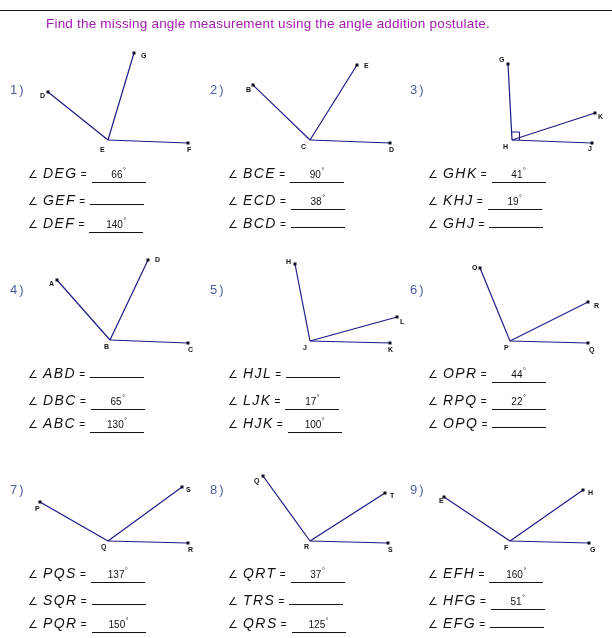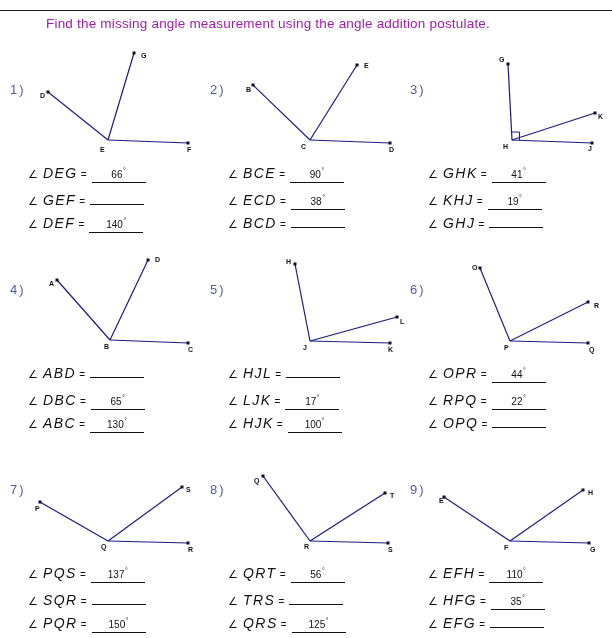--- a/index.html
+++ b/index.html
@@ -294,21 +294,21 @@
           <text x="190" y="53">T</text>
           <line x1="110" y1="96" x2="188" y2="98" stroke="#1b1b86" stroke-width="1.2"></line>
           <rect x="186.5" y="96.5" width="3" height="3" fill="#0d0d20"></rect>
           <text x="188" y="107">S</text>
           <text x="104" y="104">R</text>
         </svg>
   <div class="arow" style="top: 120px;">
     <span class="ang">∠</span>
     <span class="alabel">QRT</span>
     <span class="aeq">=</span>
-    <span class="blank"><span class="aval">56</span><sup class="adeg">°</sup></span>
+    <span class="blank"><span class="aval">37</span><sup class="adeg">°</sup></span>
   </div>
         <div class="arow" style="top: 147px;">
     <span class="ang">∠</span>
     <span class="alabel">TRS</span>
     <span class="aeq">=</span>
     <span class="blank"><span class="aval"></span></span>
   </div>
         <div class="arow" style="top: 170px;">
     <span class="ang">∠</span>
     <span class="alabel">QRS</span>
@@ -327,27 +327,27 @@
           <text x="188" y="50">H</text>
           <line x1="110" y1="96" x2="189" y2="98" stroke="#1b1b86" stroke-width="1.2"></line>
           <rect x="187.5" y="96.5" width="3" height="3" fill="#0d0d20"></rect>
           <text x="190" y="107">G</text>
           <text x="104" y="105">F</text>
         </svg>
   <div class="arow" style="top: 120px;">
     <span class="ang">∠</span>
     <span class="alabel">EFH</span>
     <span class="aeq">=</span>
-    <span class="blank"><span class="aval">110</span><sup class="adeg">°</sup></span>
+    <span class="blank"><span class="aval">160</span><sup class="adeg">°</sup></span>
   </div>
         <div class="arow" style="top: 147px;">
     <span class="ang">∠</span>
     <span class="alabel">HFG</span>
     <span class="aeq">=</span>
-    <span class="blank"><span class="aval">35</span><sup class="adeg">°</sup></span>
+    <span class="blank"><span class="aval">51</span><sup class="adeg">°</sup></span>
   </div>
         <div class="arow" style="top: 170px;">
     <span class="ang">∠</span>
     <span class="alabel">EFG</span>
     <span class="aeq">=</span>
     <span class="blank"><span class="aval"></span></span>
   </div>
       </div>
     </div>
 </div>

